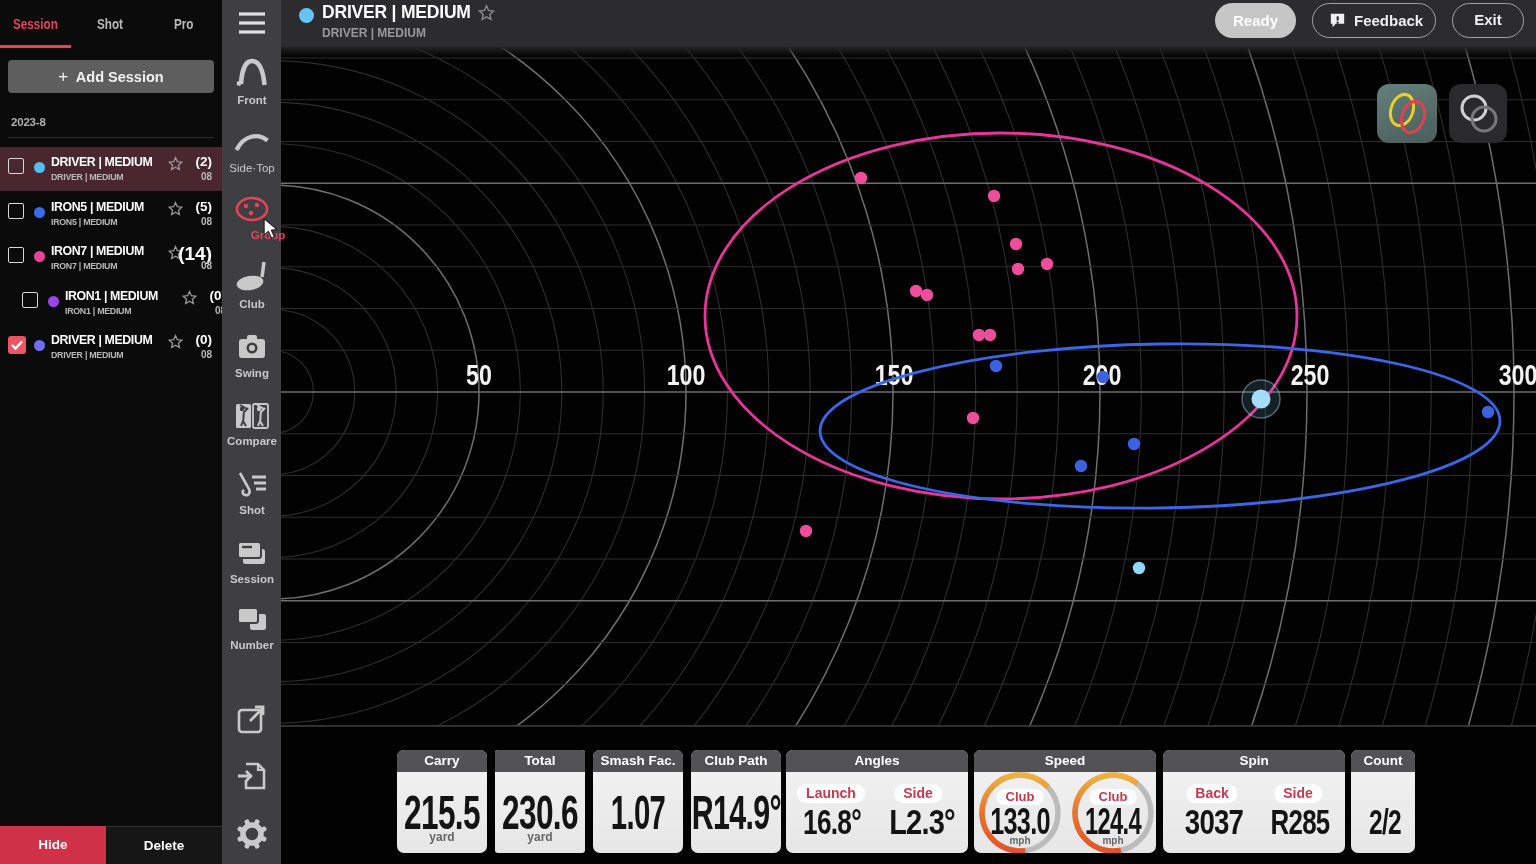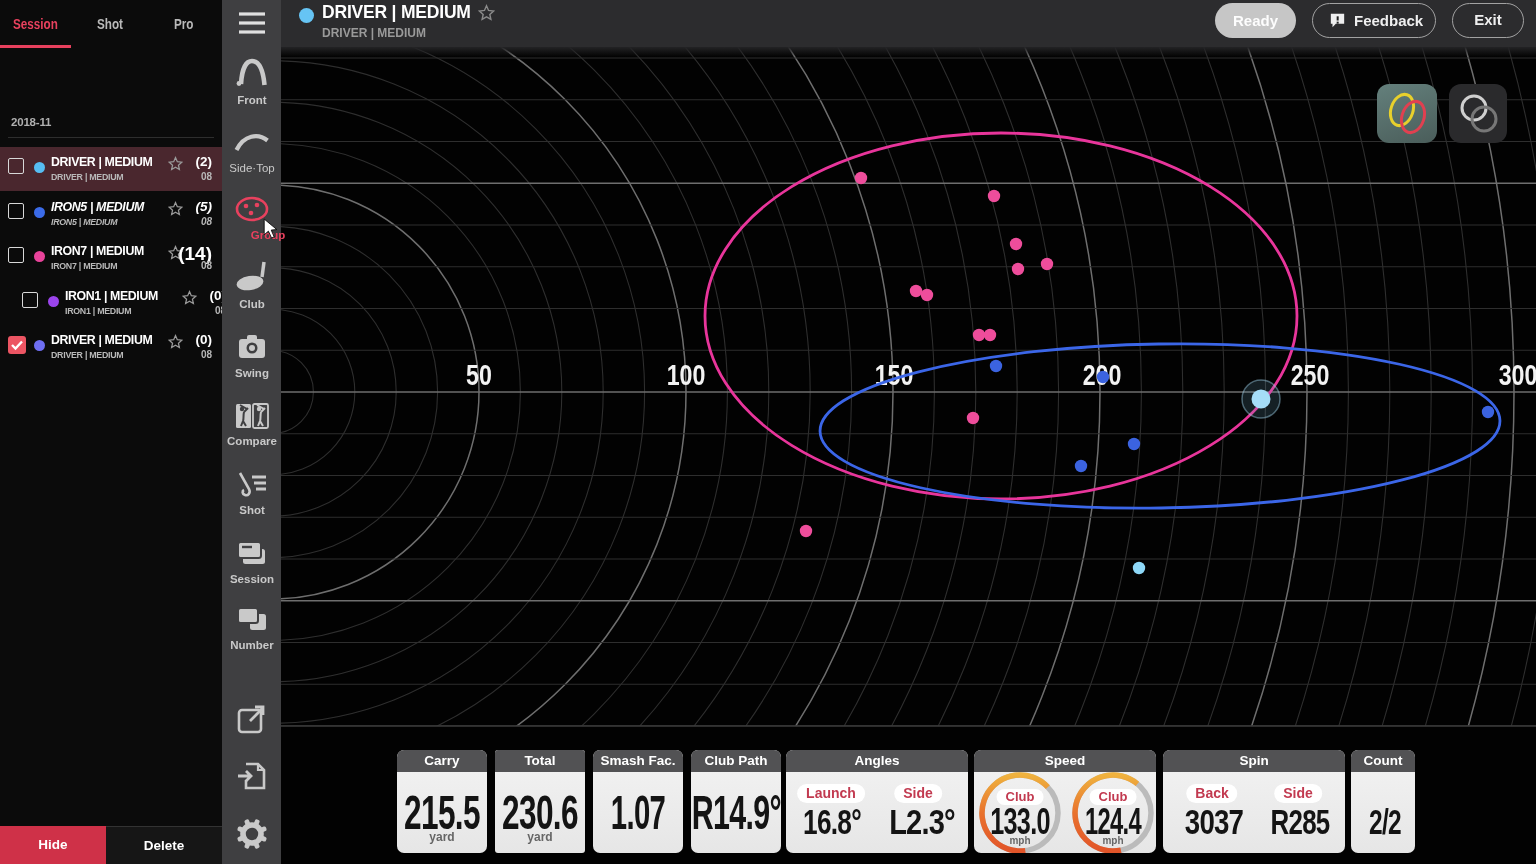--- a/index.html
+++ b/index.html
@@ -194,34 +194,35 @@
   <div style="position:absolute;left:41px;top:8px;font-size:15px;font-weight:bold;color:#efefef">Feedback</div>
 </div>
 <div style="position:absolute;left:1171px;top:3px;width:72px;height:35px;border-radius:18px;border:1.5px solid #a2a2a2;box-sizing:border-box;color:#efefef;font-size:15px;font-weight:bold;text-align:center;line-height:32px">Exit</div>
 </div>
 
 <div style="position:absolute;left:0;top:0;width:222px;height:864px;background:#0b0b0b">
 <div style="position:absolute;left:13px;top:15px;font-size:15px;font-weight:bold;color:#e8415e;transform:scaleX(0.78);transform-origin:0 0;white-space:nowrap">Session</div>
 <div style="position:absolute;left:97px;top:15px;font-size:15px;font-weight:bold;color:#b9b9b9;transform:scaleX(0.78);transform-origin:0 0">Shot</div>
 <div style="position:absolute;left:174px;top:15px;font-size:15px;font-weight:bold;color:#b9b9b9;transform:scaleX(0.78);transform-origin:0 0">Pro</div>
 <div style="position:absolute;left:0;top:45px;width:71px;height:2.5px;background:#e8415e"></div>
-<div style="position:absolute;left:11px;top:116px;font-size:11.5px;font-weight:bold;color:#b0b0b0;letter-spacing:-0.2px">2018-11</div>
+<div style="position:absolute;left:8px;top:60px;width:206px;height:33px;border-radius:4px;background:#5e5e5e;color:#f2f2f2;font-size:14.5px;font-weight:bold;text-align:center;line-height:33px"><span style="font-size:17px;font-weight:normal">+</span>&nbsp; Add Session</div>
+<div style="position:absolute;left:11px;top:116px;font-size:11.5px;font-weight:bold;color:#b0b0b0;letter-spacing:-0.2px">2023-8</div>
 <div style="position:absolute;left:8px;top:137px;width:206px;height:1px;background:#2e2e2e"></div>
 <div style="position:absolute;left:0;top:147px;width:222px;height:44px;background:#4a272e;">
 <div style="position:absolute;left:8px;top:11px;width:16px;height:16px;border-radius:2px;border:1.6px solid #d8d8d8"></div>
 <div style="position:absolute;left:34px;top:15px;width:11px;height:11px;border-radius:50%;background:#56bdf2"></div>
 <div style="position:absolute;left:51px;top:7px;font-size:13px;font-weight:bold;color:#fff;letter-spacing:-0.4px;transform:scaleX(0.95);transform-origin:0 0;white-space:nowrap">DRIVER | MEDIUM</div>
 <div style="position:absolute;left:51px;top:24px;font-size:9.5px;font-weight:bold;color:#b9b9b9;letter-spacing:-0.3px;transform:scaleX(0.93);transform-origin:0 0;white-space:nowrap">DRIVER | MEDIUM</div>
 <svg width="15" height="15" viewBox="0 0 24 24" style="position:absolute;left:168px;top:9px">
         <path d="M12 2.5 L14.9 9.1 L22 9.9 L16.7 14.7 L18.2 21.7 L12 18.1 L5.8 21.7 L7.3 14.7 L2 9.9 L9.1 9.1 Z" fill="none" stroke="#9a9a9a" stroke-width="2"></path>
       </svg>
 <div style="position:absolute;right:10px;top:7px;font-size:13.5px;font-weight:bold;color:#fff">(2)</div>
 <div style="position:absolute;right:10px;top:24px;font-size:10px;font-weight:bold;color:#b9b9b9">08</div>
 </div>
-<div style="position:absolute;left:0;top:192px;width:222px;height:44px;font-style:italic;">
+<div style="position:absolute;left:0;top:192px;width:222px;height:44px;">
 <div style="position:absolute;left:8px;top:11px;width:16px;height:16px;border-radius:2px;border:1.6px solid #d8d8d8"></div>
 <div style="position:absolute;left:34px;top:15px;width:11px;height:11px;border-radius:50%;background:#3b6be8"></div>
 <div style="position:absolute;left:51px;top:7px;font-size:13px;font-weight:bold;color:#fff;letter-spacing:-0.4px;transform:scaleX(0.95);transform-origin:0 0;white-space:nowrap">IRON5 | MEDIUM</div>
 <div style="position:absolute;left:51px;top:24px;font-size:9.5px;font-weight:bold;color:#b9b9b9;letter-spacing:-0.3px;transform:scaleX(0.93);transform-origin:0 0;white-space:nowrap">IRON5 | MEDIUM</div>
 <svg width="15" height="15" viewBox="0 0 24 24" style="position:absolute;left:168px;top:9px">
         <path d="M12 2.5 L14.9 9.1 L22 9.9 L16.7 14.7 L18.2 21.7 L12 18.1 L5.8 21.7 L7.3 14.7 L2 9.9 L9.1 9.1 Z" fill="none" stroke="#9a9a9a" stroke-width="2"></path>
       </svg>
 <div style="position:absolute;right:10px;top:7px;font-size:13.5px;font-weight:bold;color:#fff">(5)</div>
 <div style="position:absolute;right:10px;top:24px;font-size:10px;font-weight:bold;color:#b9b9b9">08</div>
 </div>

